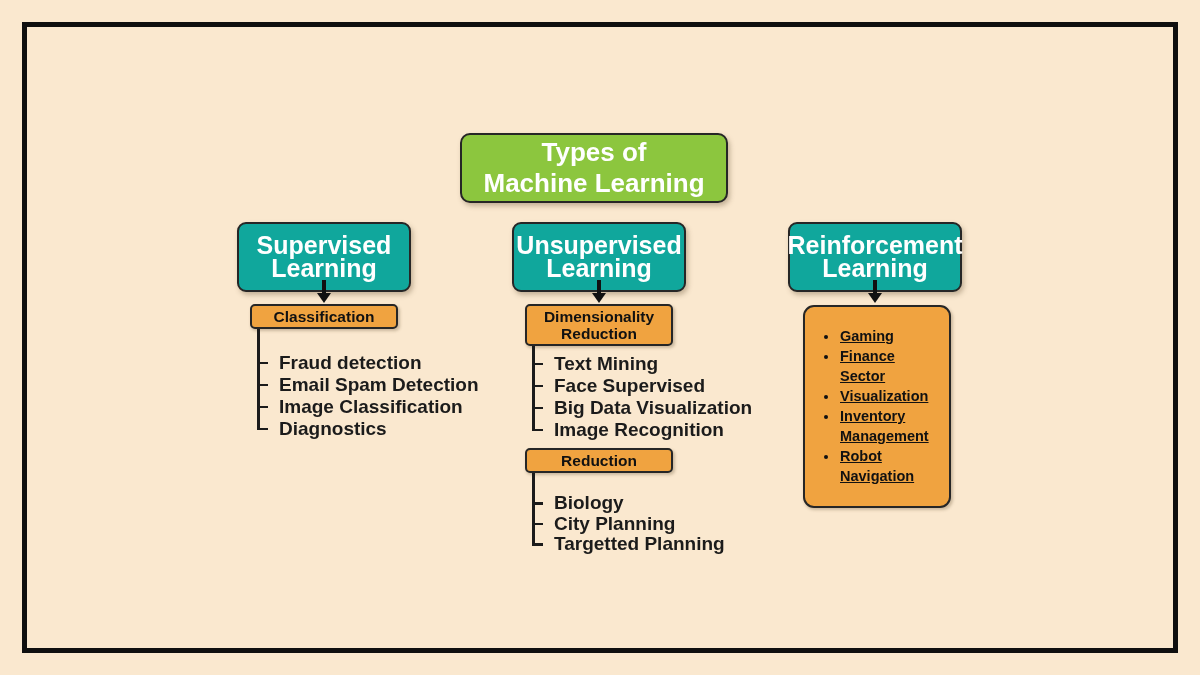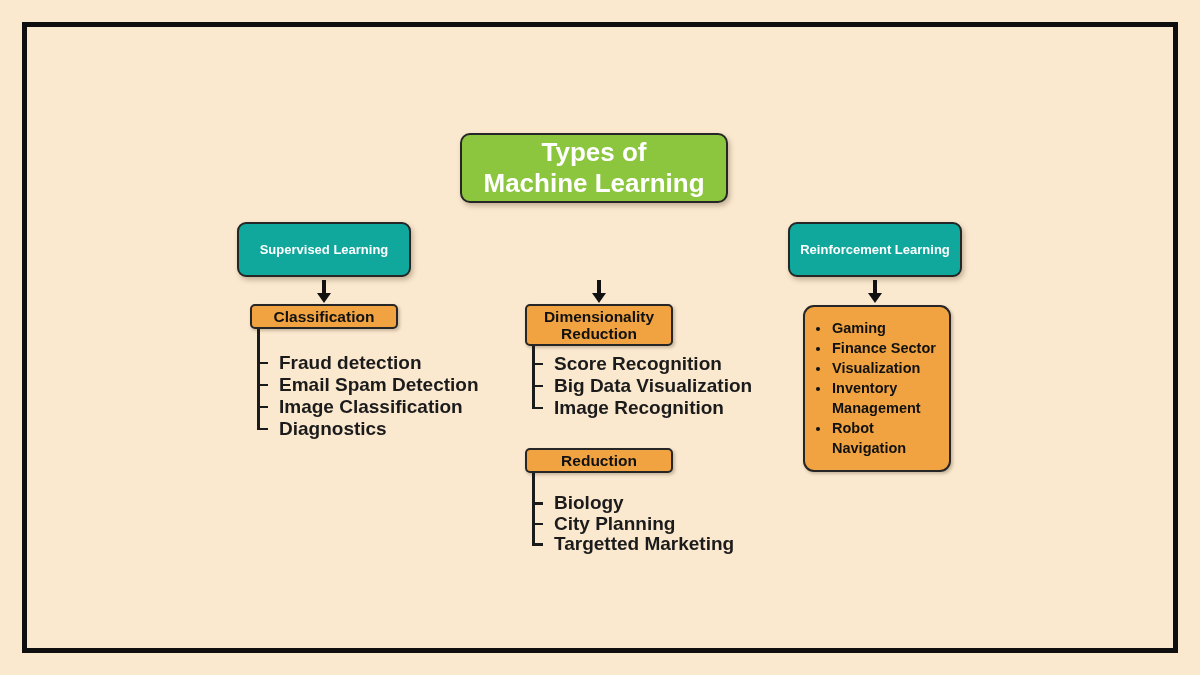--- a/index.html
+++ b/index.html
@@ -23,24 +23,24 @@
     padding-top:2px;
     box-shadow:2px 3px 5px rgba(95,75,45,.35);
     margin-top:6px;
   }
   
   .col{position:absolute;top:222px;width:174px;height:420px;}
   .col-1{left:237px;}
   .col-2{left:512px;}
   .col-3{left:788px;}
   .hdr{
-    position:absolute;top:0;left:0;width:174px;height:55px;
+    position:absolute;top:0;left:0;width:174px;height:70px;
     background:#10a79c;border:2.5px solid #262626;border-radius:9px;
     box-sizing:border-box;display:flex;align-items:center;justify-content:center;
-    text-align:center;color:#ffffff;font-weight:bold;font-size:13px;line-height:23px;
+    text-align:center;color:#ffffff;font-weight:bold;font-size:25px;line-height:23px;
     box-shadow:2px 3px 5px rgba(95,75,45,.35);
   }
   .arrow{position:absolute;top:58px;left:0;width:174px;height:24px;text-align:center;}
   .arrow .stem{display:block;width:4px;height:13px;background:#111;margin:0 auto;}
   .arrow .head{
     display:block;width:0;height:0;margin:0 auto;
     border-left:7px solid transparent;border-right:7px solid transparent;
     border-top:10px solid #111;
   }
   .group{position:absolute;left:0;width:174px;}
@@ -72,22 +72,22 @@
   ul.tree li:last-child::after{top:calc(-1 * var(--gap) * 0 - 0px);height:50%;}
   ul.tree li:first-child:last-child::after{top:calc(-1 * var(--gap));height:calc(50% + var(--gap));}
   
   .bullet-box{
     position:absolute;top:83px;left:15px;width:148px;box-sizing:border-box;
     background:#f0a340;border:2px solid #262626;border-radius:11px;
     padding:7px 4px 8px 4px;
     box-shadow:1.5px 2px 3px rgba(95,75,45,.3);
   }
   .bullet-box ul{
-    list-style:disc outside;margin:4px;padding-left:18px;
-    color:#111;font-weight:bold;font-size:14.5px;line-height:20px;
+    list-style:disc outside;margin:12px;padding-left:18px;
+    color:#111;font-weight:bold;font-size:14.5px;line-height:20px;text-decoration:underline;
   }
   .bullet-box li{padding-left:1px;}
 </style>
 </head>
 <body>
 
 <div class="stage">
   <div class="frame"></div>
 
   <div class="title-box">
@@ -106,38 +106,40 @@
       <ul class="tree" style="--gap:23px">
         <li>Fraud detection</li>
         <li>Email Spam Detection</li>
         <li>Image Classification</li>
         <li>Diagnostics</li>
       </ul>
     </div>
   </div>
 
   <div class="col col-2">
+    <div class="hdr">Unsupervised Learning</div>
     <div class="arrow">
       <span class="stem"></span>
       <span class="head"></span>
     </div>
     <div class="group group-1">
       <div class="pill">Dimensionality Reduction</div>
       <ul class="tree" style="--gap:7px">
-        <li>Score Recognition</li>
+        <li>Text Mining</li>
+        <li>Face Supervised</li>
         <li>Big Data Visualization</li>
         <li>Image Recognition</li>
       </ul>
     </div>
     <div class="group group-2">
       <div class="pill">Reduction</div>
       <ul class="tree tight" style="--gap:20px">
         <li>Biology</li>
         <li>City Planning</li>
-        <li>Targetted Marketing</li>
+        <li>Targetted Planning</li>
       </ul>
     </div>
   </div>
 
   <div class="col col-3">
     <div class="hdr">Reinforcement Learning</div>
     <div class="arrow">
       <span class="stem"></span>
       <span class="head"></span>
     </div>

